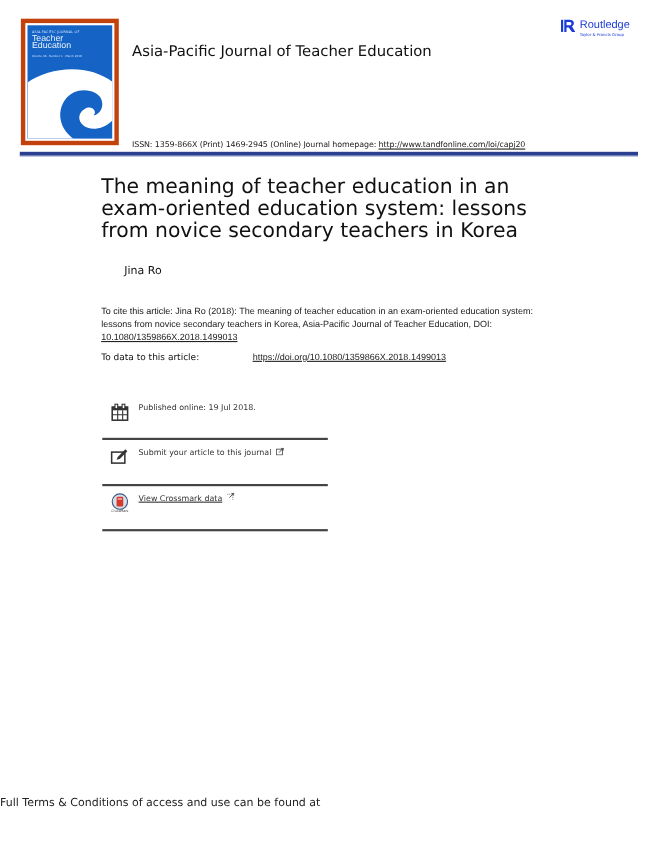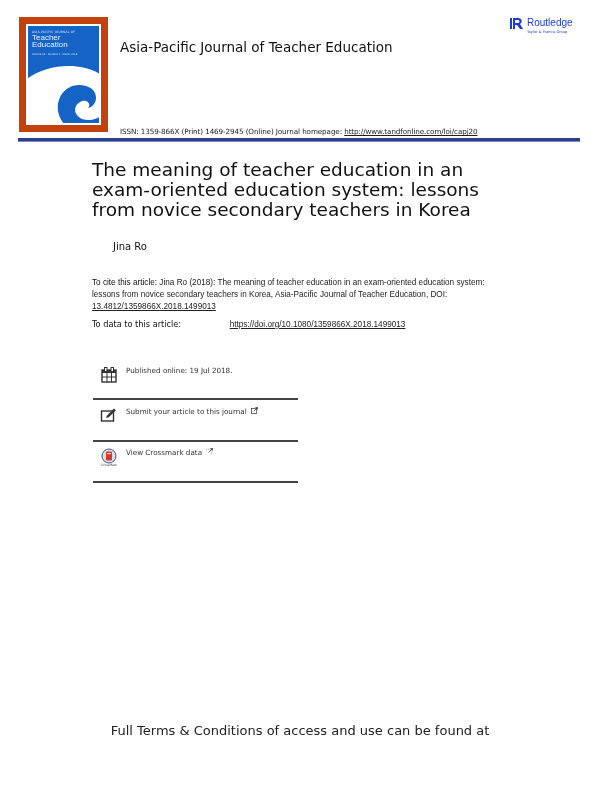--- a/index.html
+++ b/index.html
@@ -14,21 +14,21 @@
       overflow: hidden;
       font-family: "DejaVu Sans", sans-serif;
       color: #222;
     }
     .abs { position: absolute; }
 
     
     .cover {
       left: 19px; top: 17px;
       width: 89px; height: 115px;
-      border: 7px solid #c2410c;
+      border: 4px solid #c2410c;
       background: #fff;
       box-sizing: border-box;
       padding: 2px;
     }
     .cover-inner {
       position: relative;
       width: 100%; height: 100%;
       background: #1563c4;
       overflow: hidden;
     }
@@ -167,22 +167,21 @@
     .info-rule {
       left: 93px;
       width: 205px;
       height: 2px;
       background: #444;
     }
 
     .footer {
       left: 0; top: 725px;
       width: 600px;
-      text-align: center;
-      font-size: 13px;
+      font-size: 10px;
       line-height: 11px;
       color: #222;
     }
   </style>
 </head>
 <body>
 
 <div class="abs cover">
   <div class="cover-inner">
     <div class="cover-kicker">ASIA-PACIFIC JOURNAL OF</div>
@@ -213,21 +212,21 @@
   <span>ISSN: 1359-866X (Print) 1469-2945 (Online) Journal homepage: </span><a>http://www.tandfonline.com/loi/capj20</a>
 </div>
 
 <div class="abs header-rule"></div>
 
 <div class="abs article-title">The meaning of teacher education in an exam-oriented education system: lessons from novice secondary teachers in Korea</div>
 
 <div class="abs author">Jina Ro</div>
 
 <div class="abs cite-block">
-  <span class="lbl">To cite this article: </span><span>Jina Ro (2018): The meaning of teacher education in an exam-oriented education system: lessons from novice secondary teachers in Korea, Asia-Pacific Journal of Teacher Education, DOI: </span><a>13.4812/1359866X.2018.1499013</a>
+  <span class="lbl">To cite this article: </span><span>Jina Ro (2018): The meaning of teacher education in an exam-oriented education system: lessons from novice secondary teachers in Korea, Asia-Pacific Journal of Teacher Education, DOI: </span><a>10.1080/1359866X.2018.1499013</a>
 </div>
 
 <div class="abs link-block">
   <span class="lbl">To data to this article: </span><a>https://doi.org/10.1080/1359866X.2018.1499013</a>
 </div>
 
 <div class="abs info-row" style="top:366px;">
   <svg class="icon" viewBox="0 0 18 18">
     <rect x="2" y="4" width="14" height="12" fill="none" stroke="#333" stroke-width="1.4"></rect>
     <rect x="2" y="4" width="14" height="3" fill="#333"></rect>
@@ -249,21 +248,21 @@
   </svg>
   <span>Submit your article to this journal</span>
   <svg class="ext-icon" viewBox="0 0 8 8">
     <rect x="0.5" y="1.5" width="6" height="6" fill="none" stroke="#333" stroke-width="0.8"></rect>
     <path d="M3 5 L7.5 0.5 M5 0.5 L7.5 0.5 L7.5 3" stroke="#333" stroke-width="0.9" fill="none"></path>
   </svg>
 </div>
 
 <div class="abs info-rule" style="top:440px;"></div>
 
-<div class="abs info-row" style="top:448px;">
+<div class="abs info-row" style="top:448px;text-decoration:underline;">
   <svg class="icon" viewBox="0 0 18 18">
     <circle cx="9" cy="8" r="7" fill="#d8dde6" stroke="#3d5a8a" stroke-width="1"></circle>
     <rect x="6" y="3.5" width="6" height="9" rx="1" fill="#d33a2c"></rect>
     <rect x="7" y="5" width="4" height="1.2" fill="#f2c7c2"></rect>
     <text x="9" y="17.5" font-size="3" text-anchor="middle" fill="#333">CrossMark</text>
   </svg>
   <span>View Crossmark data</span>
   <svg class="ext-icon" viewBox="0 0 8 8">
     <path d="M0.5 1.5 L6.5 1.5 L6.5 7.5" fill="none" stroke="#333" stroke-width="0.6" stroke-dasharray="1 0.8"></path>
     <path d="M3 5 L7.5 0.5 M5 0.5 L7.5 0.5 L7.5 3" stroke="#333" stroke-width="0.9" fill="none"></path>

